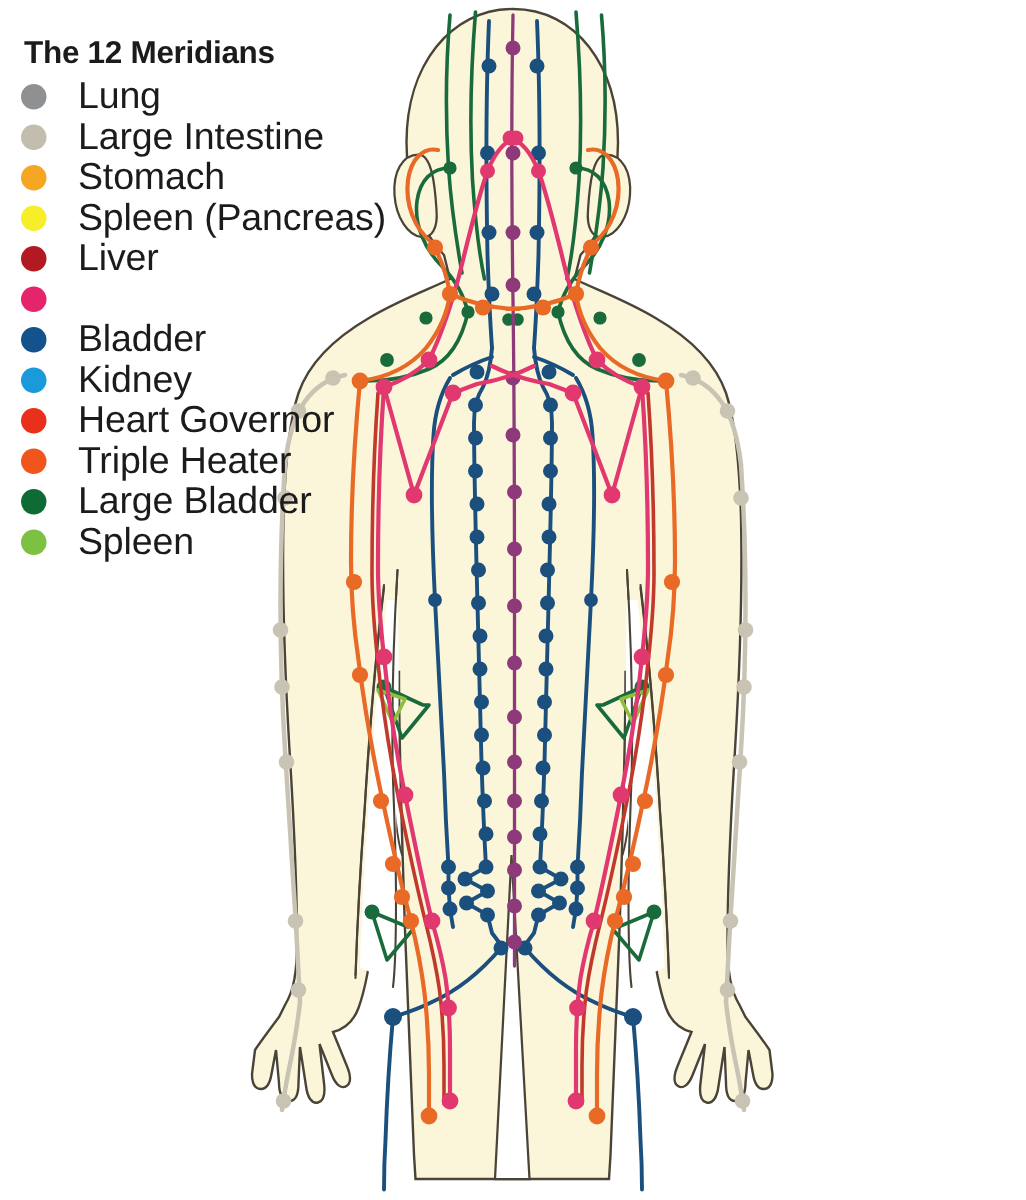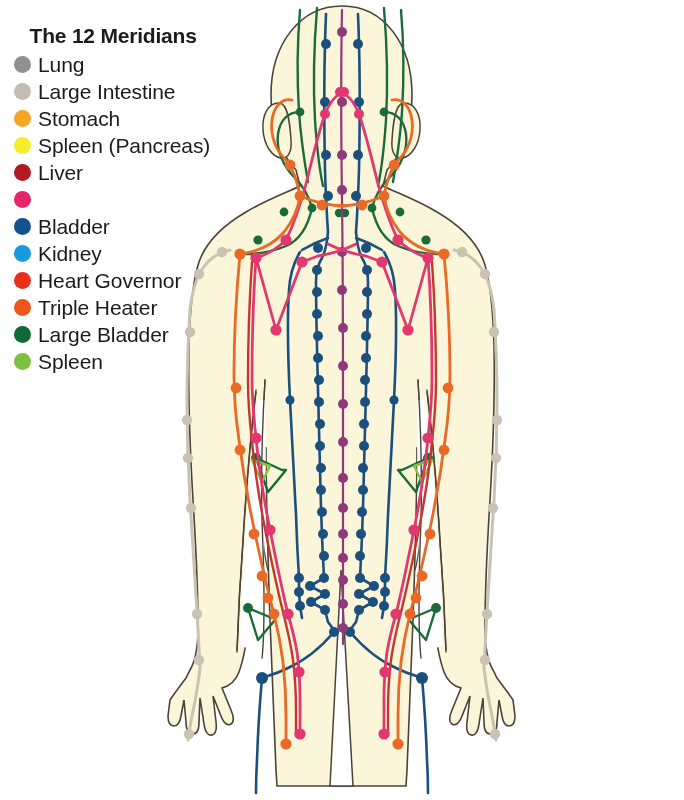--- a/index.html
+++ b/index.html
@@ -22,21 +22,20 @@
     width: 684px;
     height: 800px;
   }
   
   #legend {
     position: absolute;
     left: 14px;
     top: 24px;
     z-index: 20;
     user-select: none;
-    text-align: center;
   }
   #legend-title {
     font-size: 21px;
     font-weight: bold;
     color: #1b1b1b;
     letter-spacing: -0.2px;
     margin: 0 0 3px 2px;
     white-space: nowrap;
   }
   .legend-row {
@@ -46,23 +45,24 @@
     white-space: nowrap;
   }
   .legend-swatch {
     width: 17px;
     height: 17px;
     border-radius: 50%;
     margin-right: 7px;
     flex: 0 0 auto;
   }
   .legend-label {
-    font-size: 21px;
+    font-size: 25px;
     color: #1b1b1b;
     letter-spacing: -0.1px;
+    margin-left: 14px;
   }
   
   #bottom-strip {
     position: absolute;
     left: 0;
     bottom: 0;
     width: 684px;
     height: 12px;
     overflow: hidden;
     z-index: 5;

